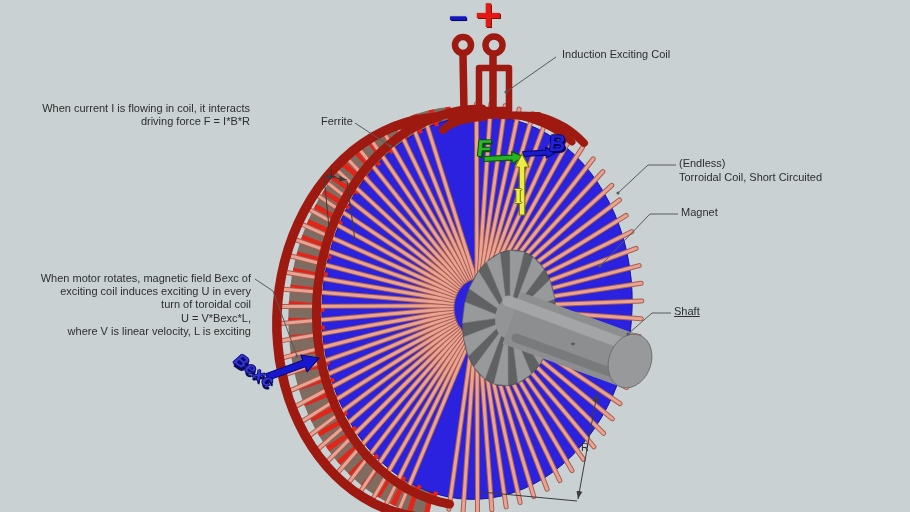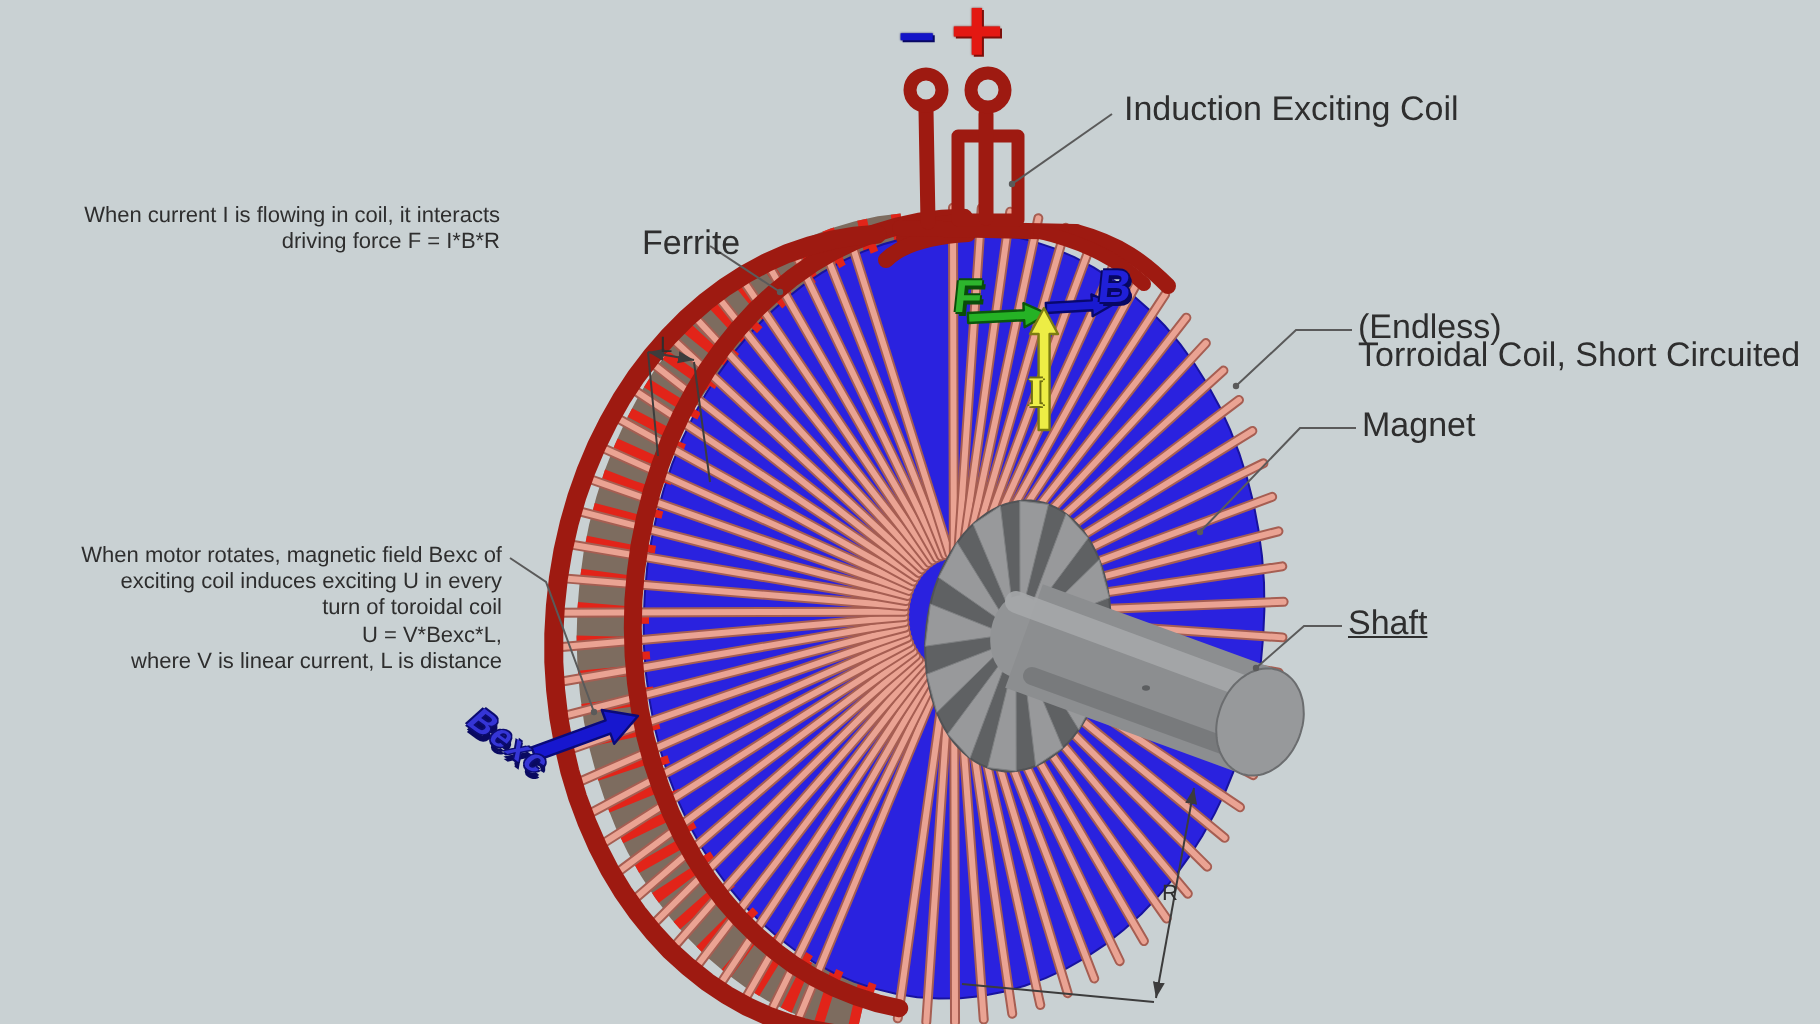--- a/index.html
+++ b/index.html
@@ -3,21 +3,21 @@
 <meta charset="utf-8">
 <style>
   html,body{margin:0;padding:0;}
   #stage{
     position:relative;width:910px;height:512px;overflow:hidden;
     background:#c9d1d3;
     font-family:"Liberation Sans",sans-serif;
   }
   #model{position:absolute;left:0;top:0;}
   .lbl{
-    position:absolute;font-size:17px;line-height:13.5px;color:#2e2e2e;
+    position:absolute;font-size:11px;line-height:13.5px;color:#2e2e2e;
     white-space:nowrap;
   }
   .note{
     position:absolute;font-size:11px;line-height:13.2px;color:#2e2e2e;
     text-align:right;
   }
   .term{position:absolute;font-weight:bold;line-height:1;}
   #term-minus{left:449px;top:2px;font-size:32px;color:#1414c8;
     text-shadow:0 0 1px #090964,1px 1px 0 #090964;}
   #term-plus{left:475px;top:-8px;font-size:46px;color:#e31812;
@@ -279,21 +279,21 @@
   <div class="note" style="left:28px;top:102px;width:222px;">
     <div>When current I is flowing in coil, it interacts</div>
     <div>driving force F = I*B*R</div>
   </div>
 
   <div class="note" style="left:25px;top:272px;width:226px;">
     <div>When motor rotates, magnetic field Bexc of</div>
     <div>exciting coil induces exciting U in every</div>
     <div>turn of toroidal coil</div>
     <div>U = V*Bexc*L,</div>
-    <div>where V is linear current, L is distance</div>
+    <div>where V is linear velocity, L is exciting</div>
   </div>
 
   <span class="lbl" style="left:562px;top:48px;">Induction Exciting Coil</span>
   <span class="lbl" style="left:321px;top:115px;">Ferrite</span>
   <div class="lbl" style="left:679px;top:157px;">
     <div>(Endless)</div>
     <div>Torroidal Coil, Short Circuited</div>
   </div>
   <span class="lbl" style="left:681px;top:206px;">Magnet</span>
   <span class="lbl" style="left:674px;top:305px;text-decoration:underline;">Shaft</span>

